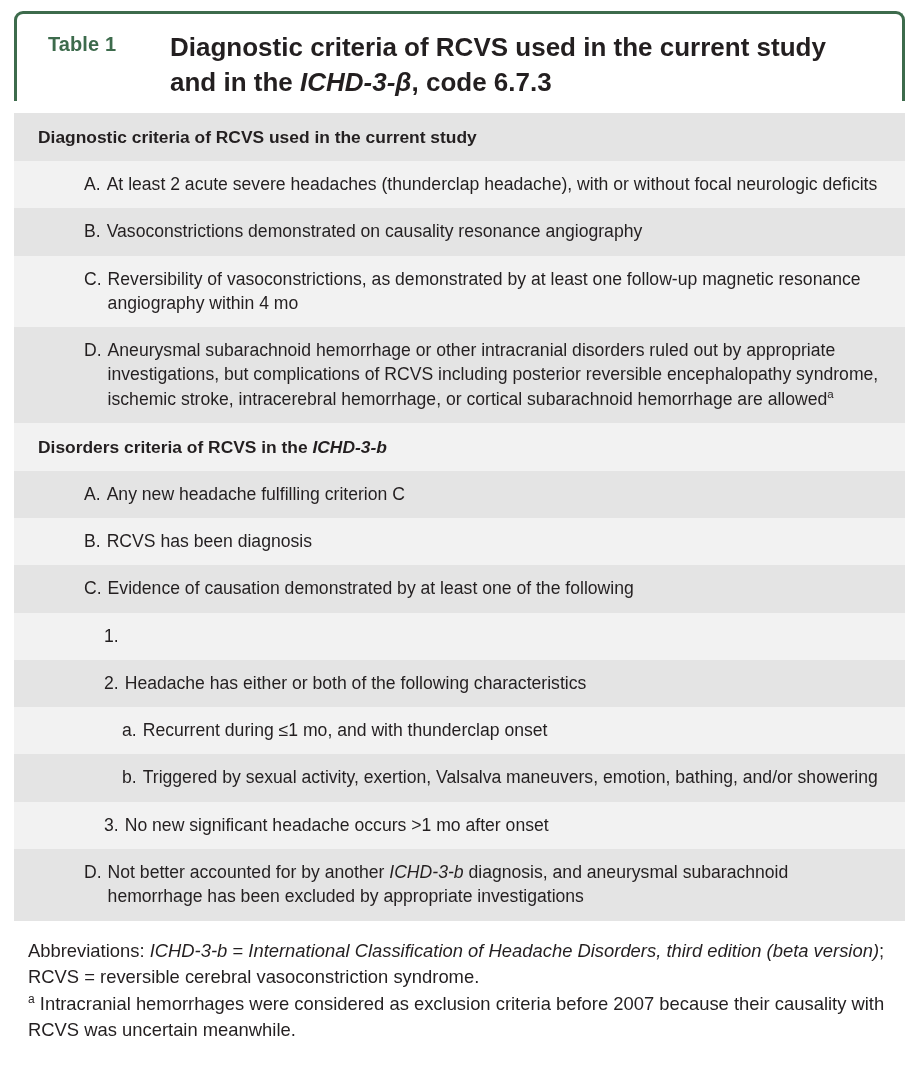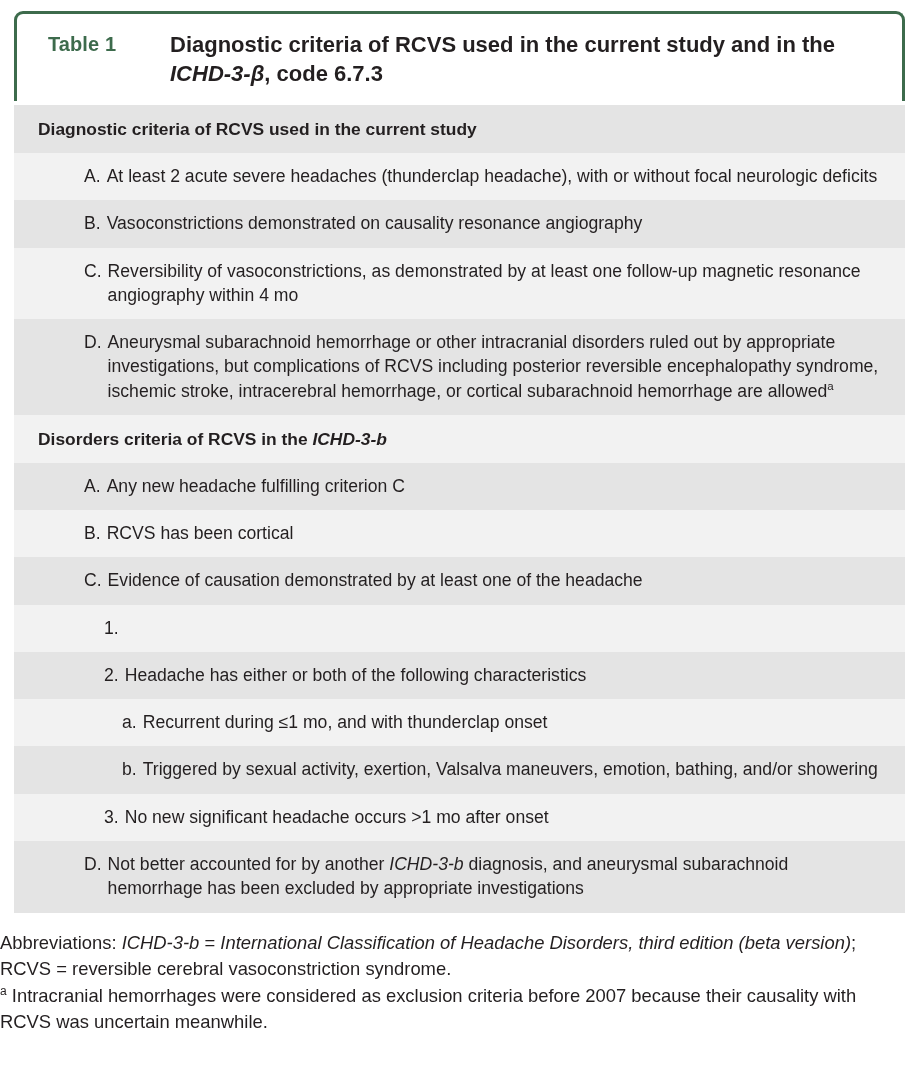--- a/index.html
+++ b/index.html
@@ -40,31 +40,31 @@
     font-weight: bold;
     font-size: 20px;
     letter-spacing: .1px;
     flex: 0 0 auto;
     width: 122px;
     line-height: 1.32;
     padding-top: 1px;
   }
   .table-title {
     font-weight: bold;
-    font-size: 22px;
+    font-size: 26px;
     line-height: 1.34;
     color: #231f20;
     flex: 1 1 auto;
     padding-right: 6px;
   }
   .table-title .ital { font-style: italic; }
 
   
   .table-body {
-    margin: 4px 14px;
+    margin: 12px 14px;
   }
   .row {
     box-sizing: border-box;
     font-size: 17.6px;
     line-height: 1.38;
     color: #231f20;
     padding: 11px 26px 12px 26px;
   }
   .row.dark  { background: #e4e4e4; }
   .row.light { background: #f2f2f2; }
@@ -96,21 +96,21 @@
     line-height: 0;
   }
 
   
   .lvl-1 { padding-left: 44px; }
   .lvl-2 { padding-left: 64px; }
   .lvl-3 { padding-left: 82px; }
 
   
   .table-footer {
-    margin: 17px 14px 0 0;
+    margin: 17px 14px 0 28px;
     font-size: 18.4px;
     line-height: 1.42;
     color: #231f20;
   }
   .table-footer .ital { font-style: italic; }
   .footnote {
     margin-top: 1px;
   }
   .footnote sup {
     font-size: 12px;
@@ -171,28 +171,28 @@
     <div class="row dark">
       <div class="item lvl-1">
         <span class="marker">A.</span>
         <span class="text">Any new headache fulfilling criterion C</span>
       </div>
     </div>
 
     <div class="row light">
       <div class="item lvl-1">
         <span class="marker">B.</span>
-        <span class="text">RCVS has been cortical</span>
+        <span class="text">RCVS has been diagnosis</span>
       </div>
     </div>
 
     <div class="row dark">
       <div class="item lvl-1">
         <span class="marker">C.</span>
-        <span class="text">Evidence of causation demonstrated by at least one of the headache</span>
+        <span class="text">Evidence of causation demonstrated by at least one of the following</span>
       </div>
     </div>
 
     <div class="row light">
       <div class="item lvl-2">
         <span class="marker">1.</span>
       </div>
     </div>
 
     <div class="row dark">

